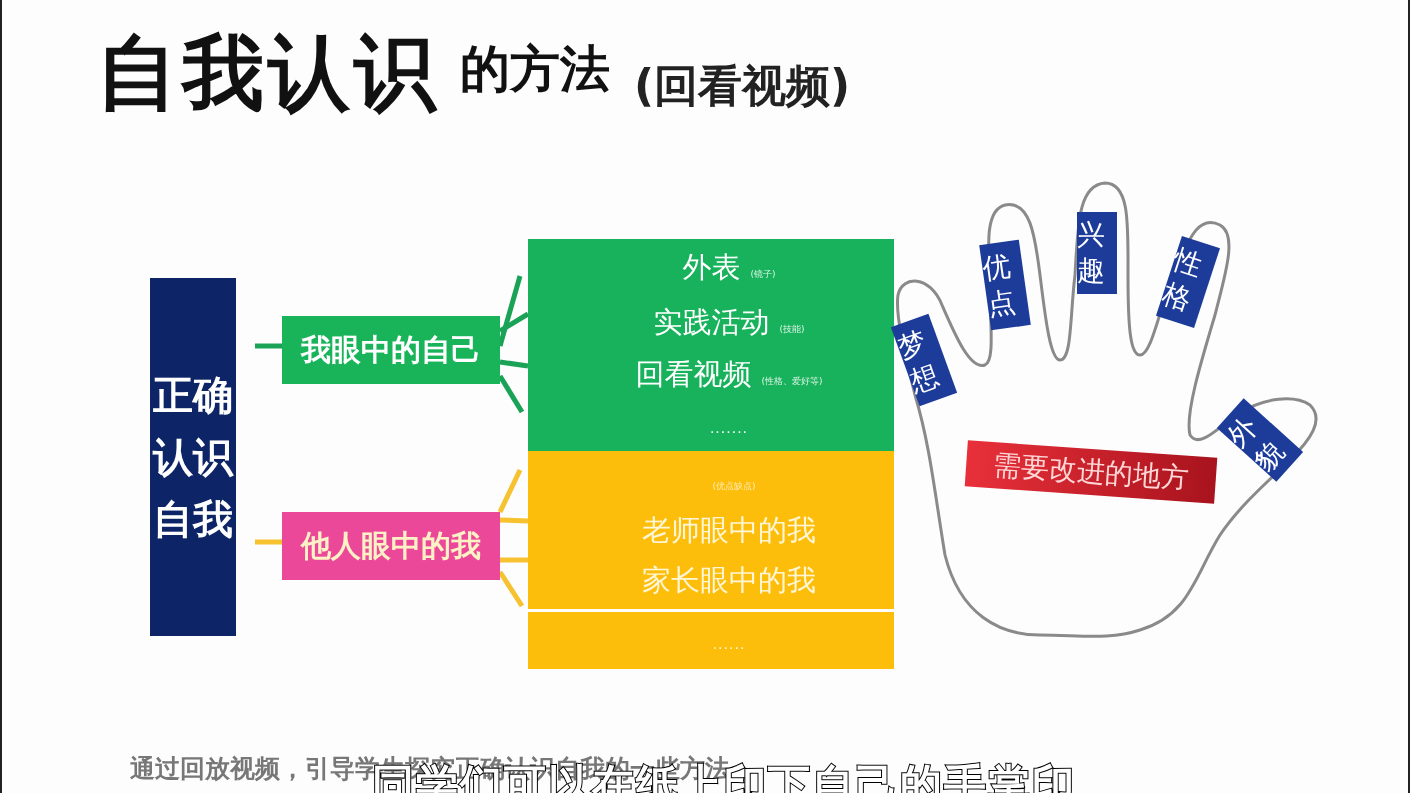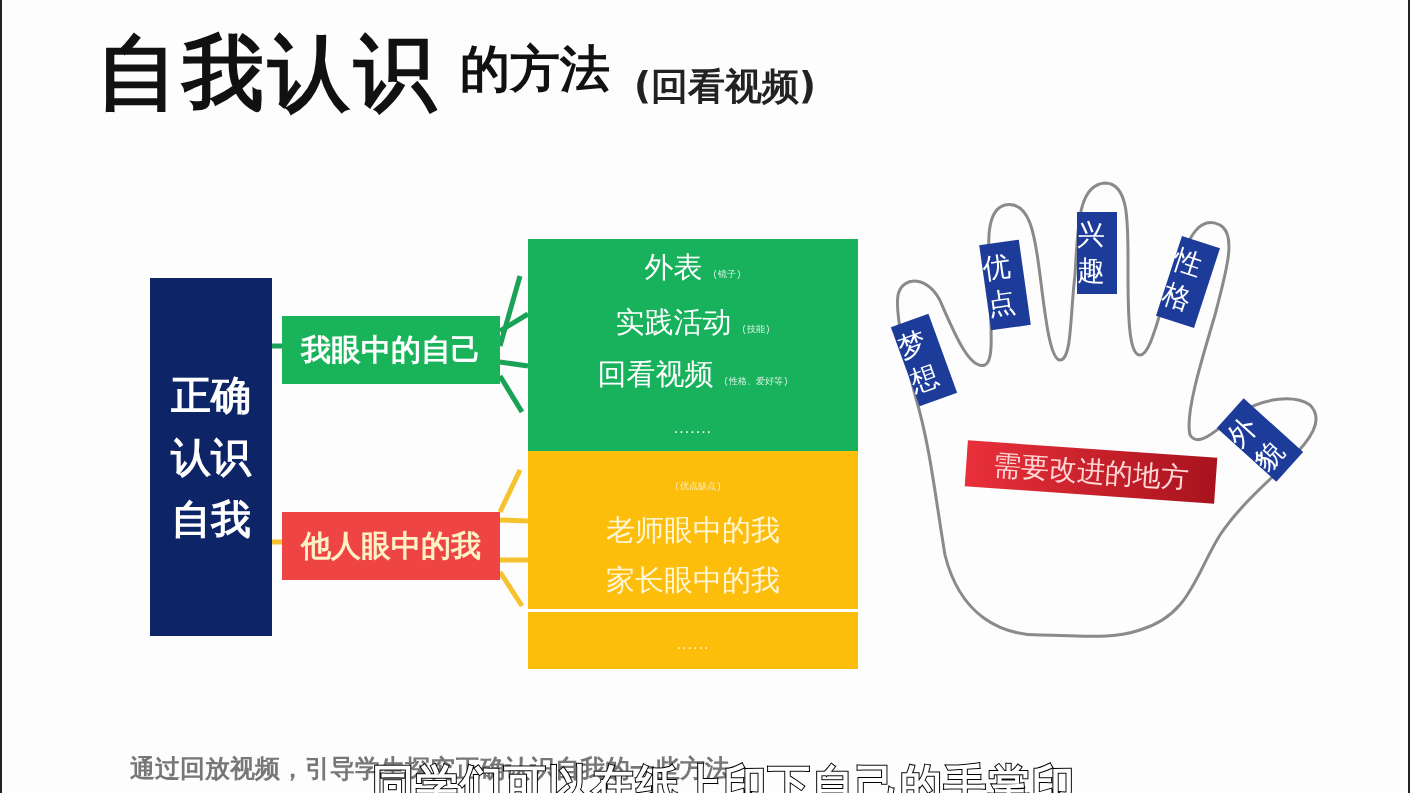--- a/index.html
+++ b/index.html
@@ -8,35 +8,35 @@
     background:#fdfdfd;
     font-family:"DejaVu Sans","Liberation Sans",sans-serif;
   }
   .frame { position:absolute; inset:0; border-left:2px solid #222; border-right:2px solid #222; box-sizing:border-box; pointer-events:none; }
   .abs { position:absolute; }
 
   
   .title { left:96px; top:18px; height:110px; display:flex; align-items:center; color:#111; white-space:nowrap; }
   .title .big { font-size:82px; font-weight:bold; letter-spacing:4px; line-height:1; }
   .title .mid { font-size:50px; font-weight:bold; line-height:1; margin-left:20px; margin-bottom:8px; }
-  .title .paren { font-size:37px; font-weight:bold; line-height:1; margin-left:24px; margin-bottom:14px; color:#222;margin-top:40px; }
+  .title .paren { font-size:44px; font-weight:bold; line-height:1; margin-left:24px; margin-bottom:14px; color:#222;margin-top:40px; }
 
   
-  .root { left:150px; top:278px; width:122px; height:358px; background:#0d2466; color:#fff;
+  .root { left:150px; top:278px; width:86px; height:358px; background:#0d2466; color:#fff;
     display:flex; align-items:center; justify-content:center; }
   .root span { font-size:40px; font-weight:bold; line-height:62px; width:84px; text-align:center; word-break:break-all; }
 
   .branch { height:68px; display:flex; align-items:center; justify-content:center; color:#fff; font-size:30px; font-weight:bold; }
   .branch.green { left:282px; top:316px; width:218px; background:#19b35a; }
-  .branch.yellow { left:282px; top:512px; width:218px; background:#ef4444; color:#fdf2c6; }
+  .branch.yellow { left:282px; top:512px; width:218px; background:#ec4899; color:#fdf2c6; }
 
-  .leaf { left:528px; width:330px; height:57px; display:flex; align-items:center; justify-content:center; color:#fff; font-size:29px; white-space:nowrap; }
+  .leaf { left:528px; width:330px; height:57px; display:flex; align-items:center; justify-content:center; color:#fff; font-size:29px; white-space:nowrap;padding-left:36px; }
   .leaf.green { background:#17b25b; }
   .leaf.yellow { background:#fdbd0b; color:#fff6d6; }
-  .leaf .note { font-size:9px; margin-left:10px; margin-top:14px; opacity:0.85;font-family:Liberation Mono, monospace; }
+  .leaf .note { font-size:9px; margin-left:10px; margin-top:14px; opacity:0.85; }
   .leaf .dots { font-size:14px; letter-spacing:1px; margin-top:14px; }
 
   .connector { position:absolute; }
 
   
   .hand { left:890px; top:175px; width:440px; height:470px; }
   .tag { position:absolute; background:#1d3c9a; color:#fff; font-size:28px; width:40px; display:flex; flex-direction:column; align-items:center; justify-content:center; line-height:36px; }
   .improve { position:absolute; left:966px; top:449px; width:250px; height:46px; background:linear-gradient(90deg,#e8303a,#a8131d); color:#ffd6d6; font-size:28px;
     display:flex; align-items:center; justify-content:center; transform:rotate(4deg); white-space:nowrap; }
 

